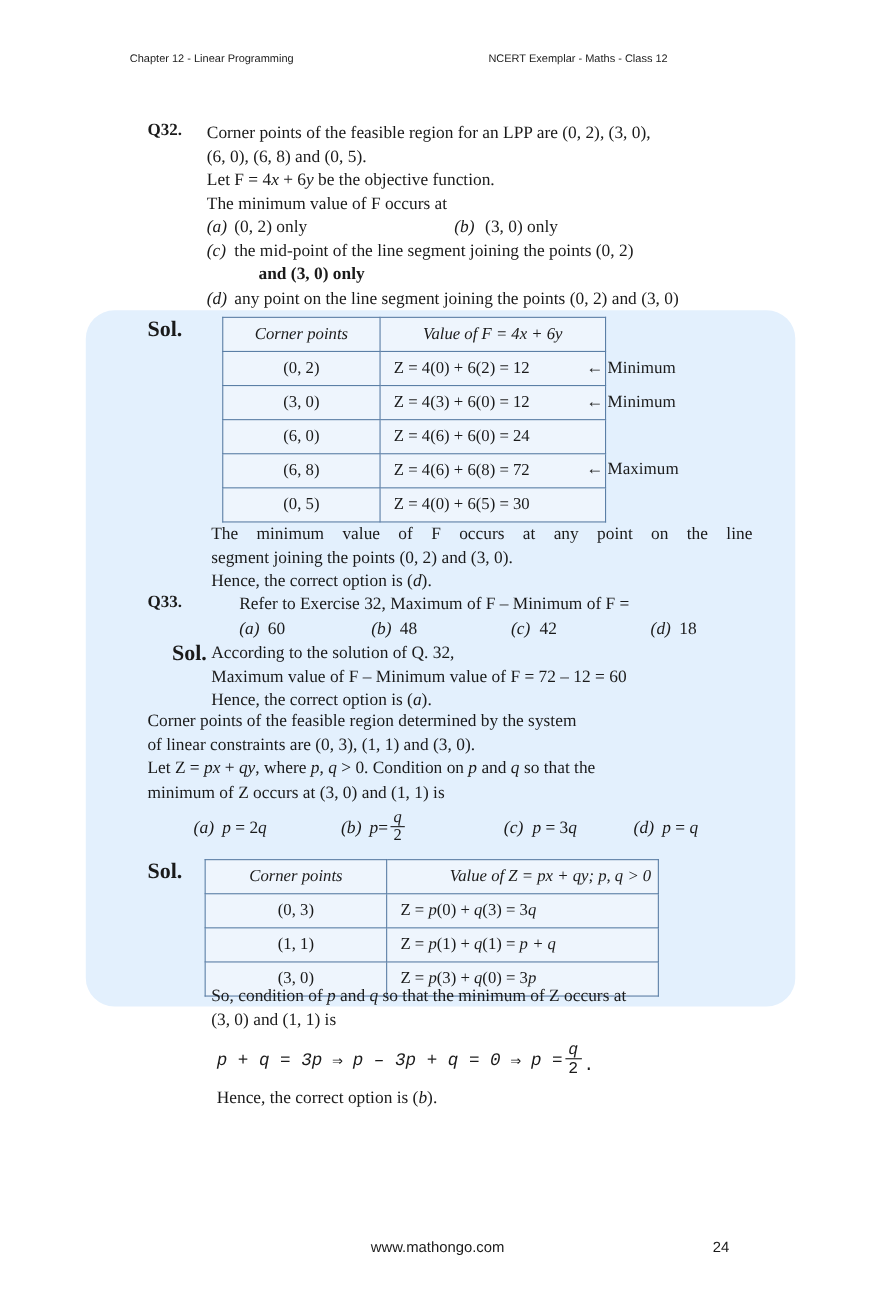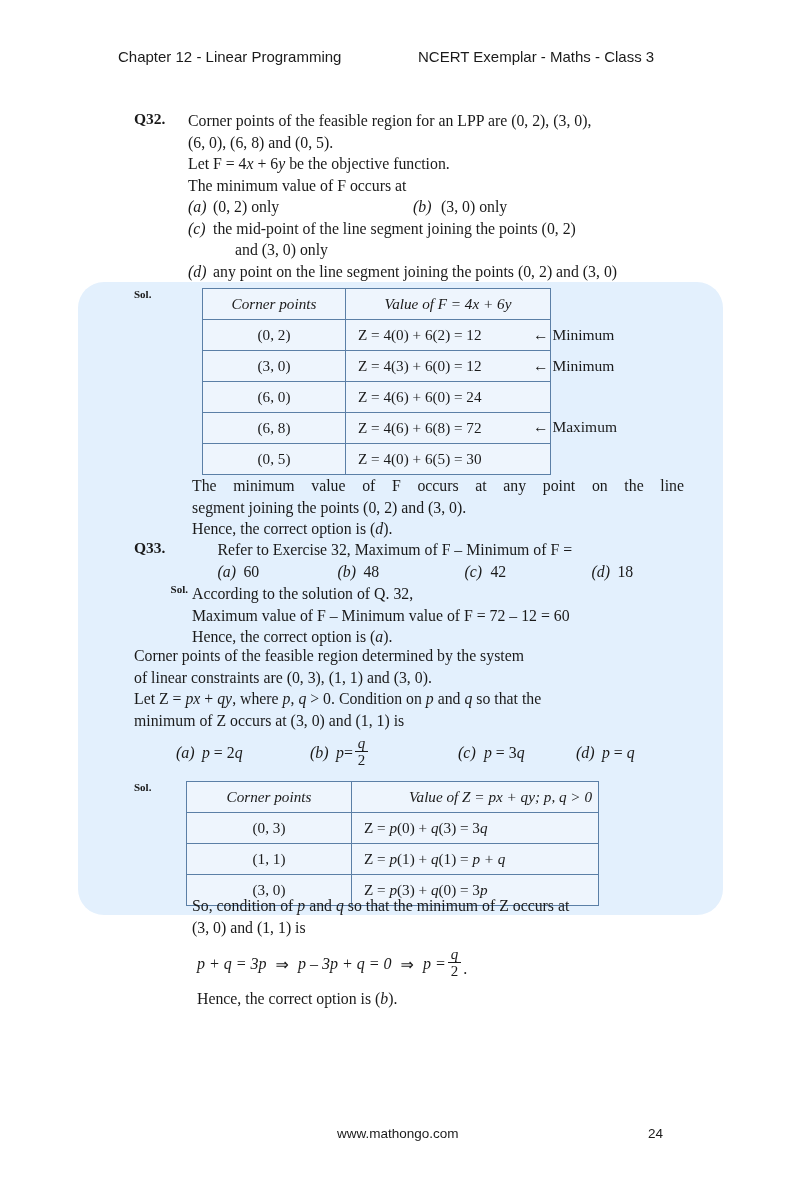--- a/index.html
+++ b/index.html
@@ -21,41 +21,42 @@
   .wm-bar{
     position:absolute;background:#ffffff;
     transform-origin:center;border-radius:6px;
     box-shadow:0 0 14px 10px #ffffff;
   }
 
   
   .runhead{
     position:absolute;top:48px;left:118px;width:570px;
     font-family:"Liberation Sans", sans-serif;
-    font-size:15px;color:#1b1b1b;
+    font-size:10px;color:#1b1b1b;
     display:flex;
+    gap:26px;
   }
   .runhead .left{width:300px;}
   .runhead .right{}
 
   
   .bluepanel{
     position:absolute;left:78px;top:282px;width:645px;height:633px;
     background:#e3f0fd;border-radius:26px;
   }
 
   
   .content{position:absolute;left:0;top:0;width:800px;}
   .row{position:absolute;display:flex;}
   .qnum{
     width:54px;text-align:left;font-weight:bold;font-size:15.5px;
     font-family:"Liberation Serif", serif;
   }
   .solnum{
-    width:54px;text-align:right;font-weight:bold;font-size:11px;
+    width:54px;text-align:right;font-weight:bold;font-size:20px;
     padding-right:10px;
   }
   .body-txt{font-size:15.8px;line-height:21.5px;}
   .just{text-align:justify;text-justify:inter-word;}
   i,em{font-style:italic;}
 
   .opts{display:flex;font-size:15.8px;}
   .opt{display:flex;align-items:baseline;}
 
   
@@ -106,21 +107,21 @@
     <div class="wm-bar" style="left:96px;top:30px;width:30px;height:300px;transform:rotate(22deg);"></div>
     <div class="wm-bar" style="left:150px;top:-30px;width:40px;height:330px;transform:rotate(-18deg);"></div>
     <div class="wm-bar" style="left:214px;top:140px;width:46px;height:250px;transform:rotate(10deg);"></div>
     <div class="wm-bar" style="left:64px;top:230px;width:120px;height:120px;transform:rotate(0deg);border-radius:60px;"></div>
   </div>
 
   <div class="bluepanel"></div>
 
   <div class="runhead">
     <div class="left">Chapter 12 - Linear Programming</div>
-    <div class="right">NCERT Exemplar - Maths - Class 3</div>
+    <div class="right">NCERT Exemplar - Maths - Class 12</div>
   </div>
 
   <div class="content">
 
     <div class="row" style="left:134px;top:110px;width:560px;">
       <div class="qnum">Q32.</div>
       <div class="body-txt" style="width:495px;">
         <div>Corner points of the feasible region for an LPP are (0, 2), (3, 0),</div>
         <div>(6, 0), (6, 8) and (0, 5).</div>
         <div>
@@ -136,21 +137,21 @@
           <div style="display:flex;">
             <i style="width:28px;">(b)</i>
             <span>(3, 0) only</span>
           </div>
         </div>
 
         <div style="display:flex;">
           <i style="width:25px;flex:none;">(c)</i>
           <span>the mid-point of the line segment joining the points (0, 2)</span>
         </div>
-        <div style="padding-left:47px;">and (3, 0) only</div>
+        <div style="padding-left:47px;font-weight:bold;">and (3, 0) only</div>
 
         <div style="display:flex;">
           <i style="width:25px;flex:none;">(d)</i>
           <span>any point on the line segment joining the points (0, 2) and (3, 0)</span>
         </div>
       </div>
     </div>
 
     <div class="row" style="left:134px;top:288px;">
       <div class="solnum" style="width:58px;text-align:left;">Sol.</div>
@@ -309,21 +310,21 @@
 
     <div class="row" style="left:192px;top:895px;width:495px;">
       <div class="body-txt" style="width:495px;">
         <div>
           <span>So, condition of </span><i>p</i><span> and </span><i>q</i><span> so that the minimum of Z occurs at</span>
         </div>
         <div>(3, 0) and (1, 1) is</div>
       </div>
     </div>
 
-    <div class="row" style="left:197px;top:948px;align-items:center;">
+    <div class="row" style="left:197px;top:948px;align-items:center;font-family:Liberation Mono, monospace;">
       <span style="font-size:16px;font-style:italic;">p + q = 3p</span>
       <span style="font-size:16px;padding:0 9px;">⇒</span>
       <span style="font-size:16px;font-style:italic;">p – 3p + q = 0</span>
       <span style="font-size:16px;padding:0 9px;">⇒</span>
       <span style="font-size:16px;font-style:italic;">p = </span>
       <span class="frac">
         <span class="num">q</span>
         <span class="den">2</span>
       </span>
       <span style="font-size:16px;align-self:flex-end;padding-bottom:2px;">.</span>

